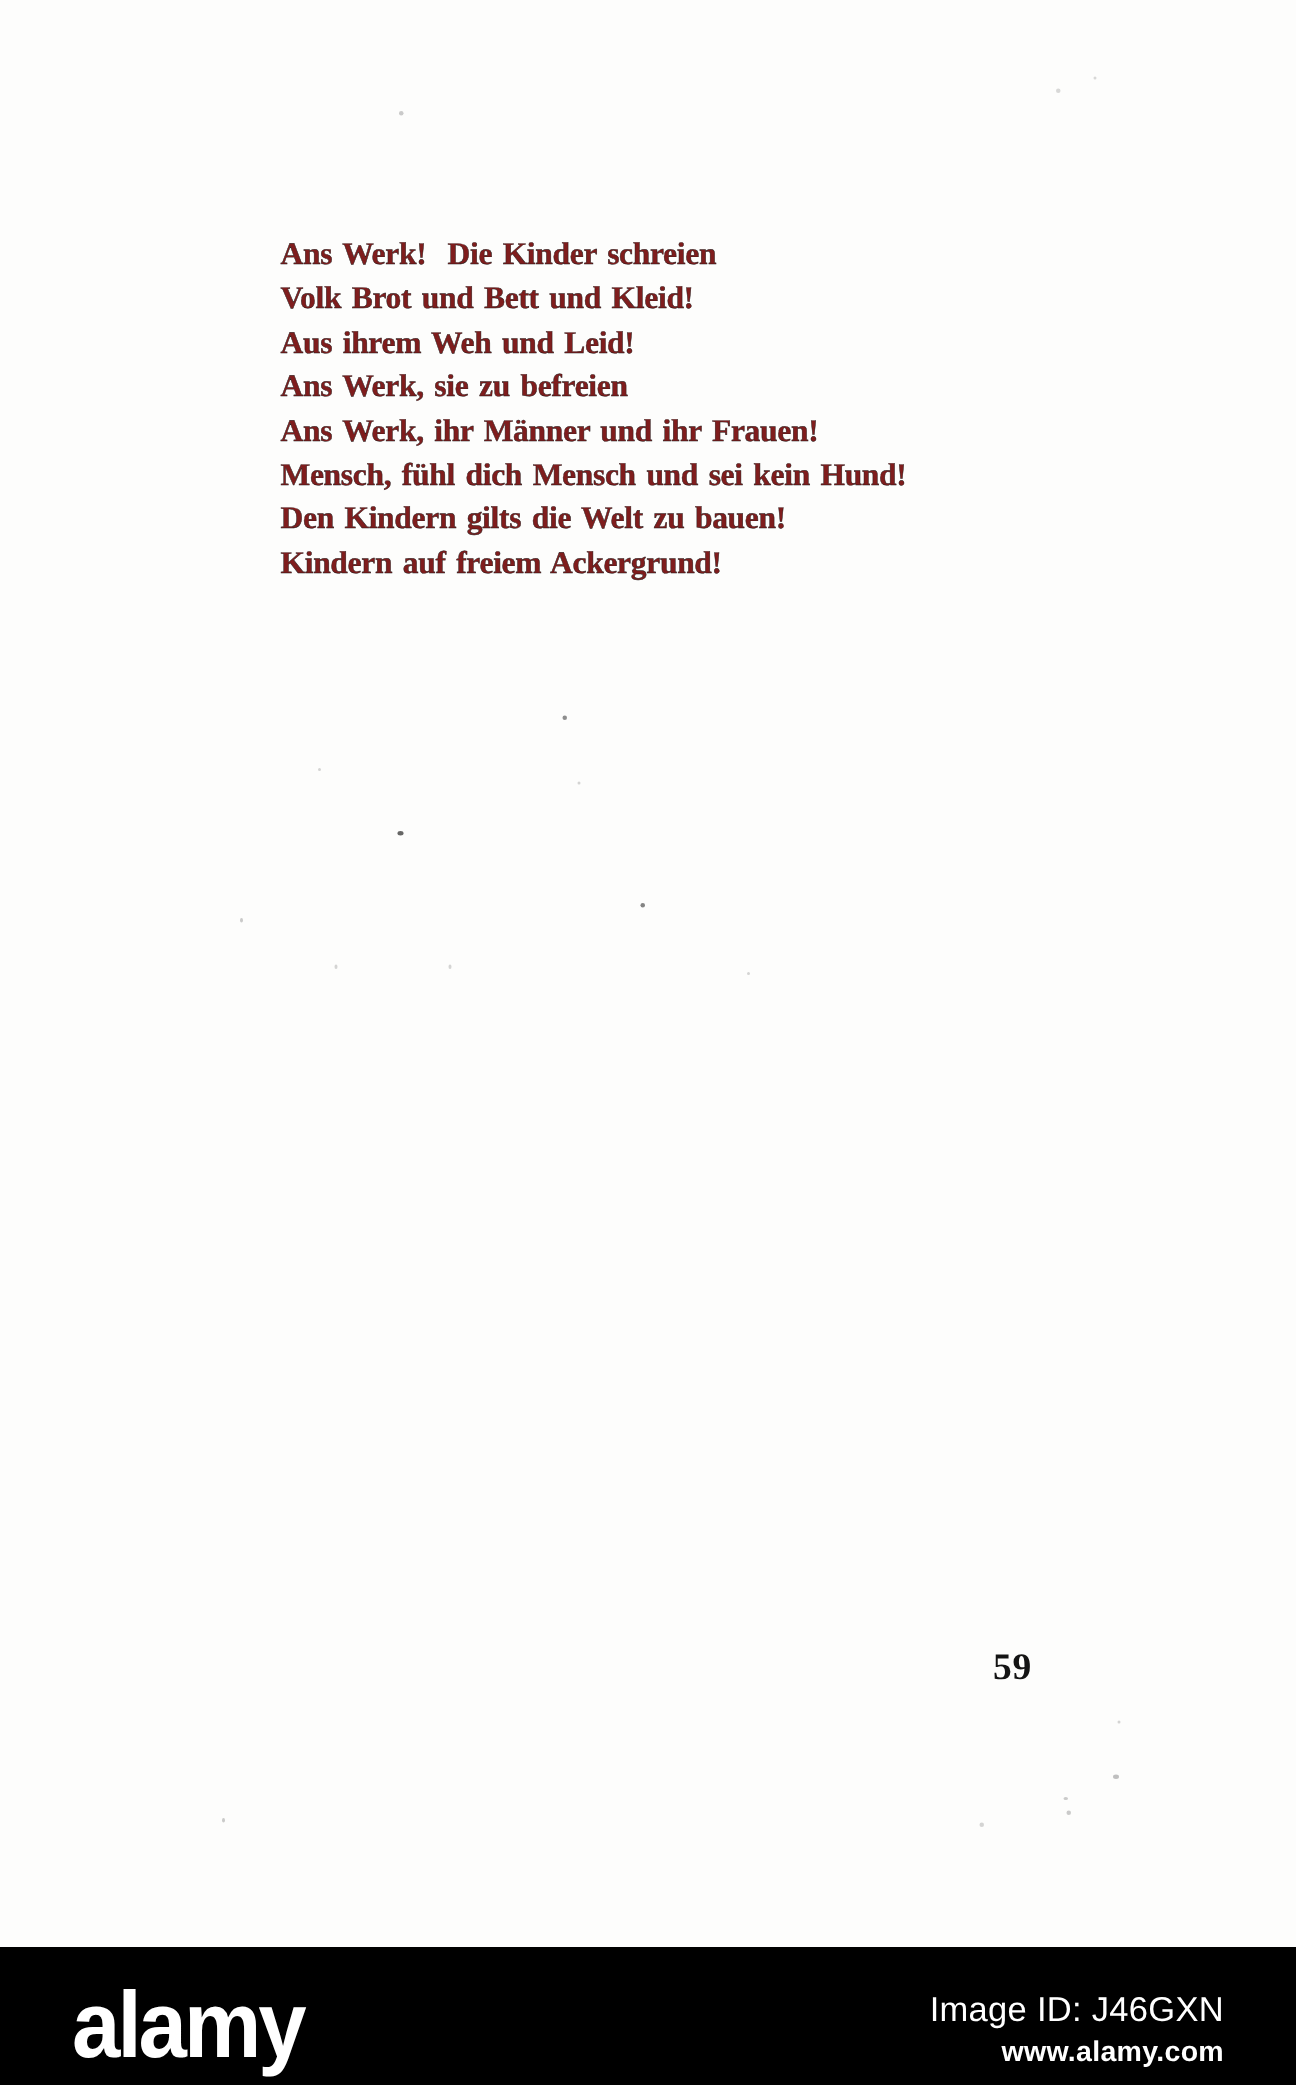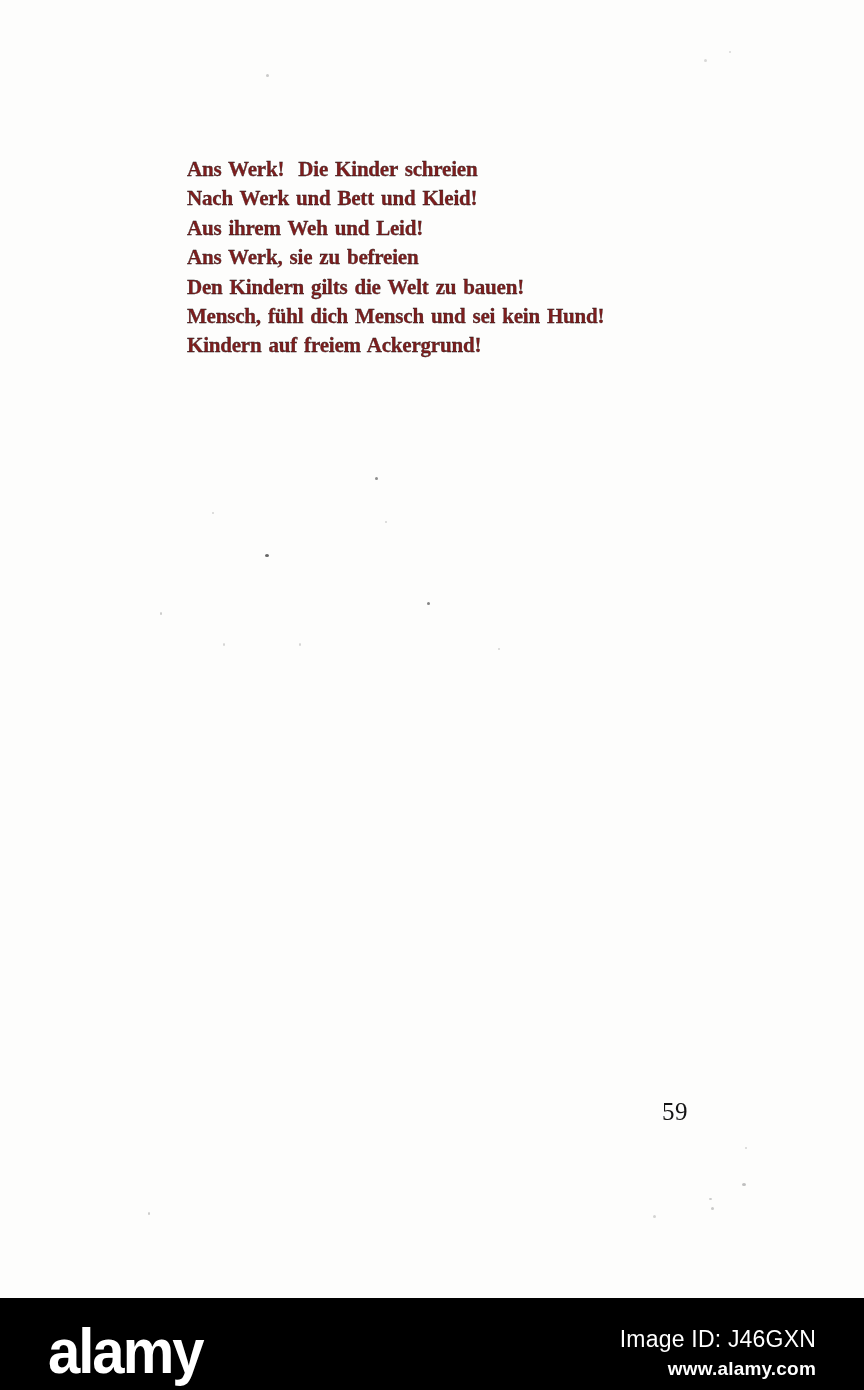--- a/index.html
+++ b/index.html
@@ -33,21 +33,21 @@
     filter: blur(0.2px);
   }
 
   
   .page-number {
     position: absolute;
     left: 662px;
     top: 1098px;
     color: #141414;
     font-size: 25px;
-    font-weight: normal;
+    font-weight: bold;
     letter-spacing: 0.5px;
     filter: blur(0.2px);
   }
 
   
   .speck {
     position: absolute;
     border-radius: 50%;
     background: #333;
   }
@@ -92,25 +92,26 @@
     margin-top: 3px;
   }
 </style>
 </head>
 <body>
 
 <div class="scan-canvas">
 
   <div class="poem">
     <div class="poem-line">Ans Werk!  Die Kinder schreien</div>
-    <div class="poem-line">Nach Werk und Bett und Kleid!</div>
+    <div class="poem-line">Volk Brot und Bett und Kleid!</div>
     <div class="poem-line">Aus ihrem Weh und Leid!</div>
     <div class="poem-line">Ans Werk, sie zu befreien</div>
+    <div class="poem-line">Ans Werk, ihr Männer und ihr Frauen!</div>
+    <div class="poem-line">Mensch, fühl dich Mensch und sei kein Hund!</div>
     <div class="poem-line">Den Kindern gilts die Welt zu bauen!</div>
-    <div class="poem-line">Mensch, fühl dich Mensch und sei kein Hund!</div>
     <div class="poem-line">Kindern auf freiem Ackergrund!</div>
   </div>
 
   <div class="page-number">59</div>
 
   <span class="speck" style="left:266px;top:74px;width:3px;height:3px;opacity:.25"></span>
   <span class="speck" style="left:704px;top:59px;width:3px;height:3px;opacity:.18"></span>
   <span class="speck" style="left:729px;top:51px;width:2px;height:2px;opacity:.18"></span>
   <span class="speck" style="left:375px;top:477px;width:3px;height:3px;opacity:.55"></span>
   <span class="speck" style="left:265px;top:554px;width:4px;height:3px;opacity:.75"></span>

